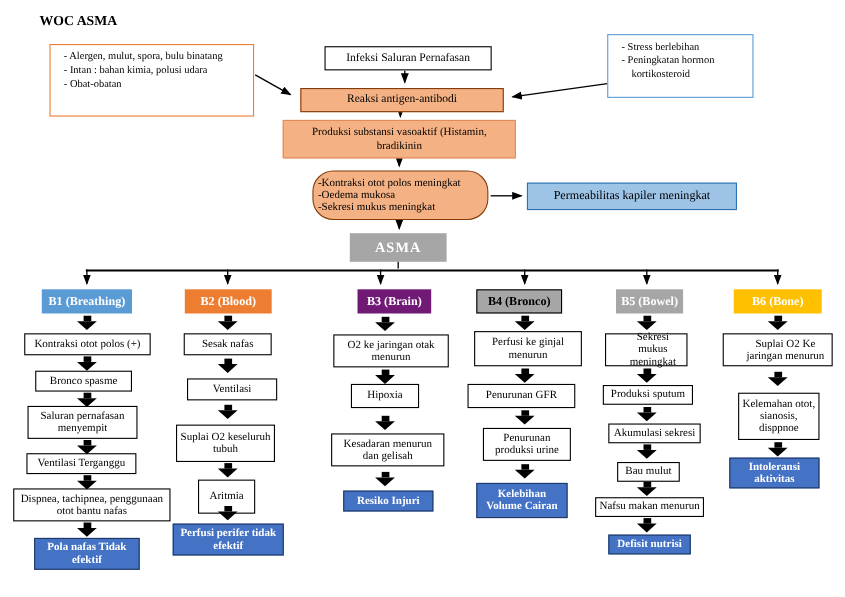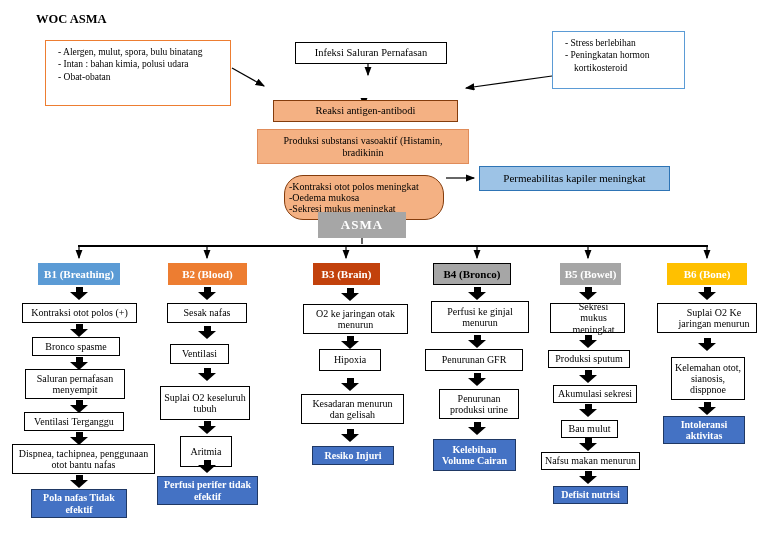--- a/index.html
+++ b/index.html
@@ -1,31 +1,31 @@
 <!DOCTYPE html>
 <html><head>
 <meta charset="utf-8">
 <style>
   html,body{margin:0;padding:0;background:#fff;}
   #stage{position:relative;width:768px;height:543px;background:#fff;overflow:hidden;
          font-family:"Liberation Serif",serif;color:#000;}
   .node{position:absolute;display:flex;align-items:center;justify-content:center;
         text-align:center;font-size:10px;line-height:1.12;box-sizing:border-box;padding:1px 2px;}
   .box{background:#fff;border:1.4px solid #000;}
-  .salmon{background:#f4b183;margin-top:20px;}
+  .salmon{background:#f4b183;}
   .rborder{border:1.5px solid #843c0c;}
   .pborder{border:1px solid #e08c5a;}
   .prelines{white-space:pre-line;}
   .efek{justify-content:flex-start;text-align:left;padding:2px 4px;}
   .lightblue{background:#9dc3e6;border:1px solid #2e74b5;font-size:11px;}
   .asma{background:#a6a6a6;color:#fff;font-weight:bold;font-size:13px;letter-spacing:1px;}
   .hdr{color:#fff;font-weight:bold;font-size:11px;}
   .hb1{background:#5b9bd5;}
   .hb2{background:#ed7d31;}
-  .hb3{background:#c2410c;}
+  .hb3{background:#701a75;margin-left:12px;}
   .hb4{background:#a6a6a6;color:#000;border:1.6px solid #000;}
   .hb5{background:#a6a6a6;}
   .hb6{background:#ffc000;}
   .outcome{background:#4472c4;border:1.6px solid #1f3864;color:#fff;font-weight:bold;}
   .causes{position:absolute;background:#fff;box-sizing:border-box;font-size:9.5px;
           padding:5px 8px;text-align:left;line-height:1.3;}
   .causes .li{padding-left:13px;text-indent:-9px;}
   .cl{border:1.5px solid #ed7d31;}
   .cr{border:1.5px solid #5b9bd5;}
   .title{position:absolute;left:36px;top:12px;font-weight:bold;font-size:12.5px;}
@@ -95,21 +95,21 @@
   <div class="node hdr hb6" style="left:667px;top:263px;width:80px;height:22px;">B6 (Bone)</div>
 
   <div class="node box" style="left:22px;top:303px;width:115px;height:20px;">Kontraksi otot polos (+)</div>
   <div class="node box" style="left:32px;top:337px;width:88px;height:19px;">Bronco spasme</div>
   <div class="node box" style="left:25px;top:369px;width:100px;height:30px;">Saluran pernafasan menyempit</div>
   <div class="node box" style="left:24px;top:412px;width:100px;height:19px;">Ventilasi Terganggu</div>
   <div class="node box" style="left:12px;top:444px;width:143px;height:30px;">Dispnea, tachipnea, penggunaan otot bantu nafas</div>
   <div class="node outcome" style="left:31px;top:489px;width:96px;height:29px;">Pola nafas Tidak efektif</div>
 
   <div class="node box" style="left:167px;top:303px;width:80px;height:20px;">Sesak nafas</div>
-  <div class="node box" style="left:170px;top:344px;width:59px;height:20px;">Ventilasi</div>
+  <div class="node box" style="left:170px;top:344px;width:82px;height:20px;">Ventilasi</div>
   <div class="node box" style="left:160px;top:386px;width:90px;height:34px;">Suplai O2 keseluruh tubuh</div>
   <div class="node box" style="left:180px;top:436px;width:52px;height:31px;">Aritmia</div>
   <div class="node outcome" style="left:157px;top:476px;width:101px;height:29px;">Perfusi perifer tidak efektif</div>
 
   <div class="node box" style="left:303px;top:304px;width:105px;height:30px;">O2 ke jaringan otak menurun</div>
   <div class="node box" style="left:319px;top:349px;width:62px;height:22px;">Hipoxia</div>
   <div class="node box" style="left:301px;top:394px;width:103px;height:30px;">Kesadaran menurun dan gelisah</div>
   <div class="node outcome" style="left:312px;top:446px;width:82px;height:19px;">Resiko Injuri</div>
 
   <div class="node box" style="left:431px;top:301px;width:98px;height:32px;">Perfusi ke ginjal menurun</div>

